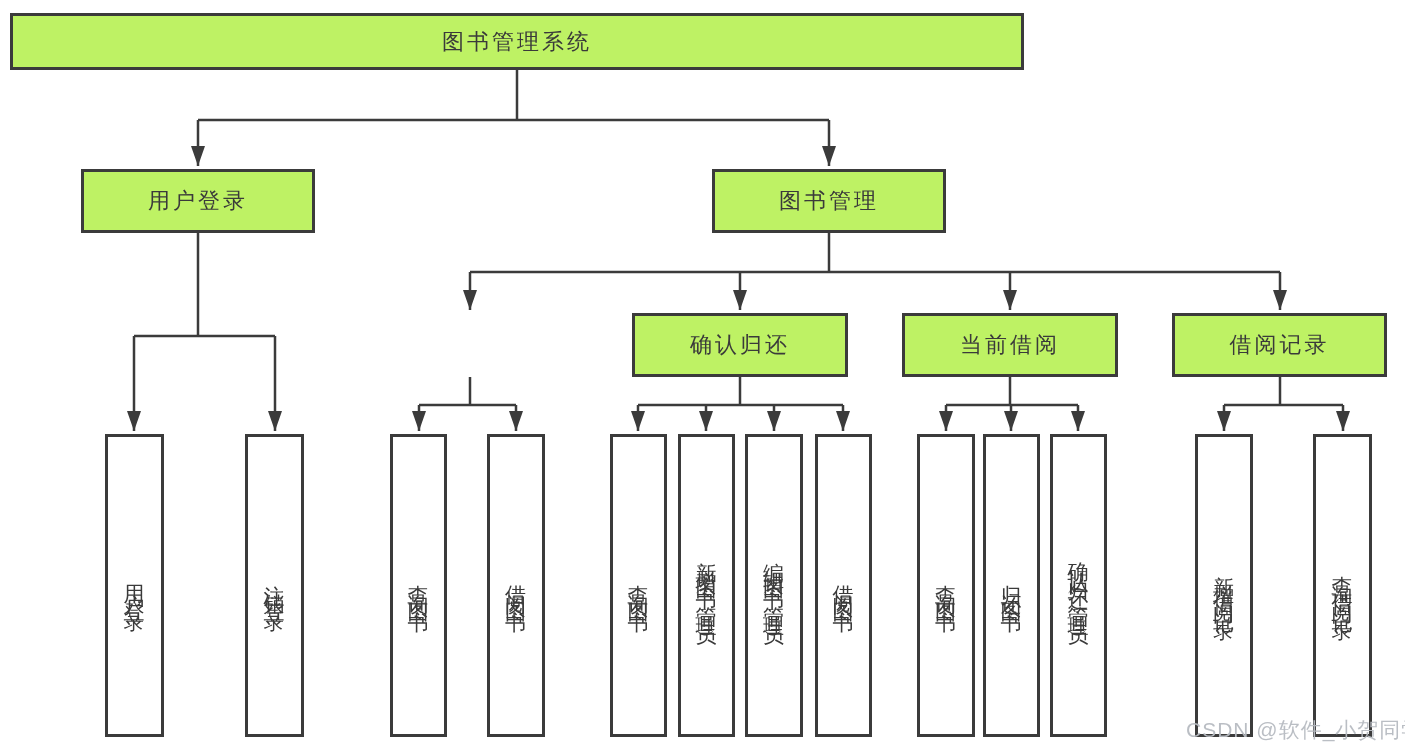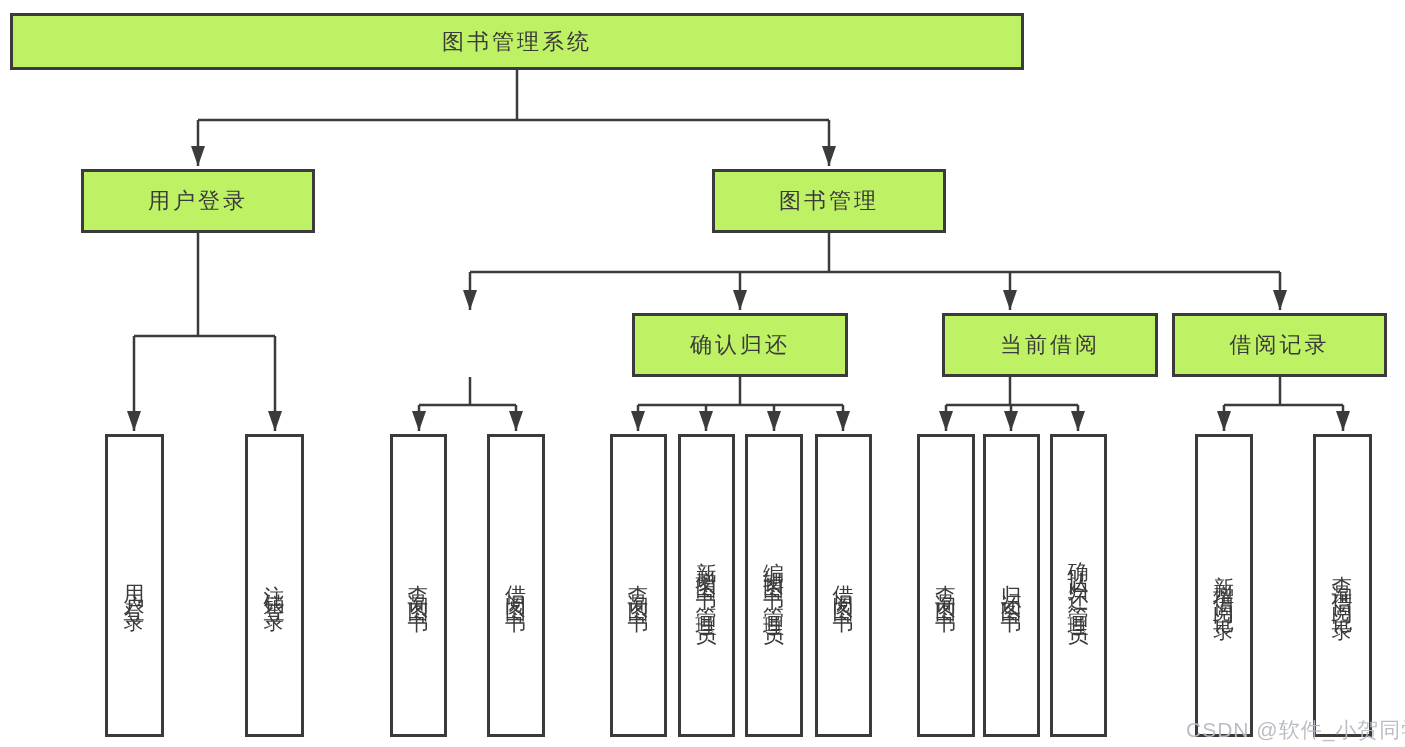--- a/index.html
+++ b/index.html
@@ -89,21 +89,21 @@
   <div class="hbox" style="left:81px;top:169px;width:234px;height:64px;">
     <span>用户登录</span>
   </div>
   <div class="hbox" style="left:712px;top:169px;width:234px;height:64px;">
     <span>图书管理</span>
   </div>
 
   <div class="hbox" style="left:632px;top:313px;width:216px;height:64px;">
     <span>确认归还</span>
   </div>
-  <div class="hbox" style="left:902px;top:313px;width:216px;height:64px;margin-left:40px;">
+  <div class="hbox" style="left:902px;top:313px;width:216px;height:64px;">
     <span>当前借阅</span>
   </div>
   <div class="hbox" style="left:1172px;top:313px;width:215px;height:64px;">
     <span>借阅记录</span>
   </div>
 
   <div class="vbox" style="left:105px;width:59px;">
     <span class="vtext">用户登录</span>
   </div>
   <div class="vbox" style="left:245px;width:59px;">

